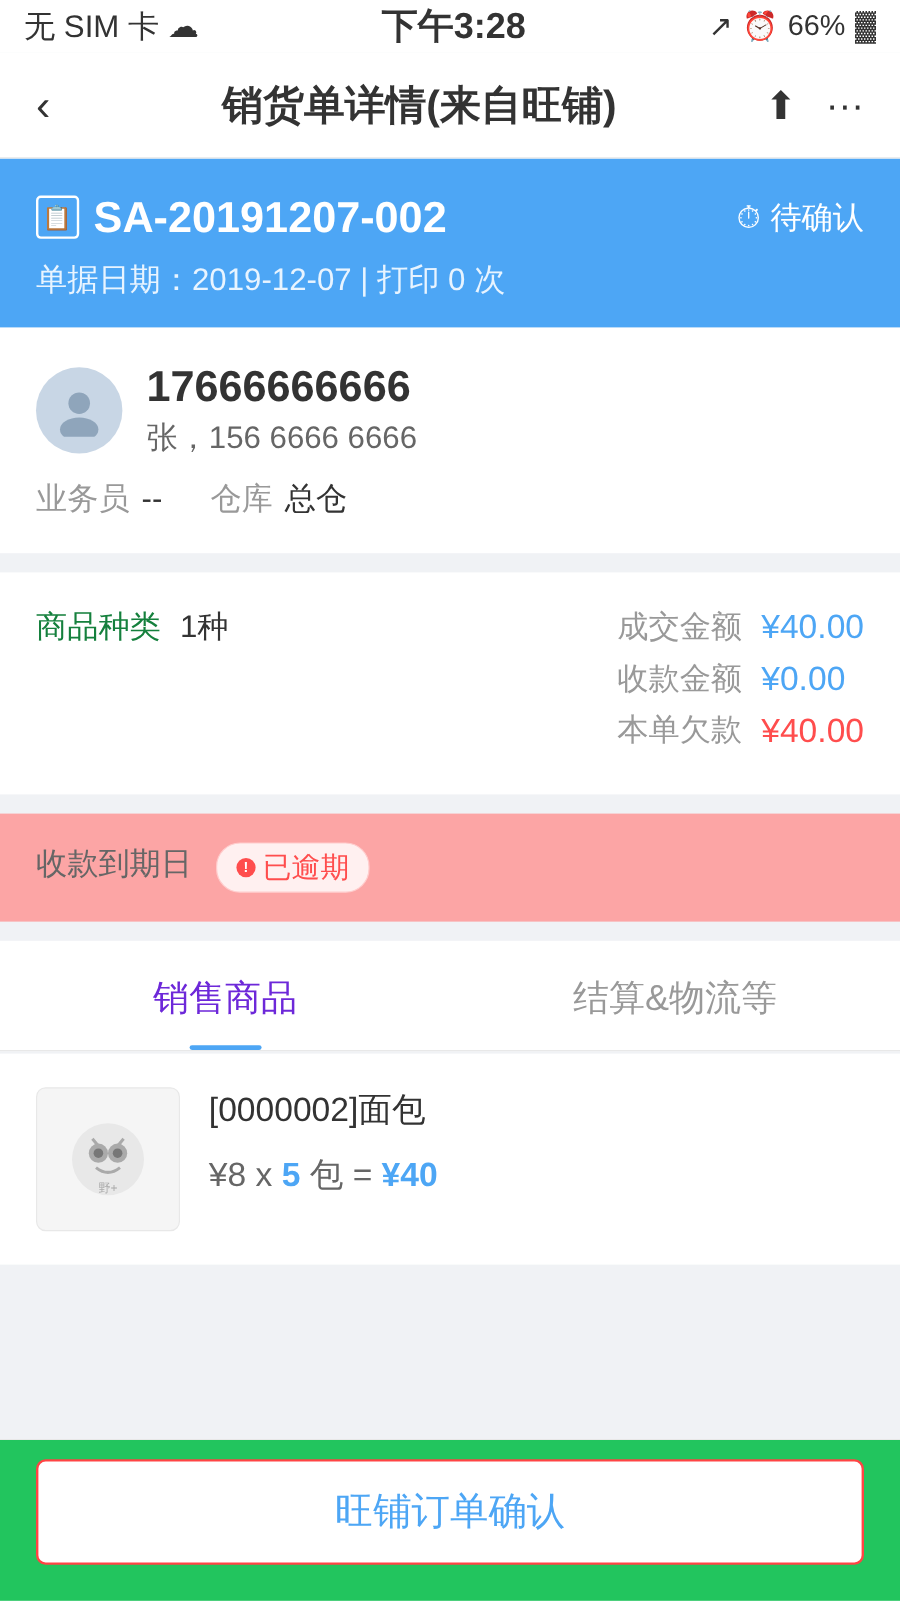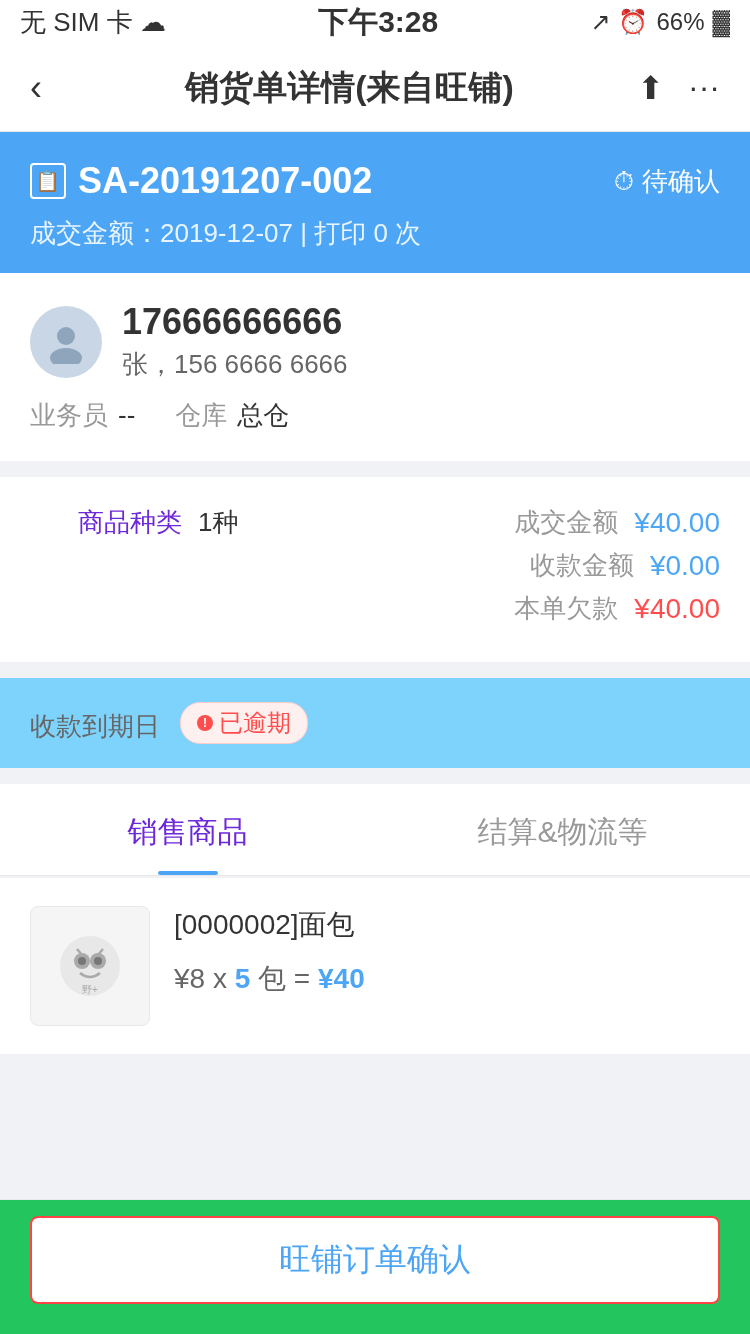--- a/index.html
+++ b/index.html
@@ -162,45 +162,45 @@
       align-items: flex-start;
       justify-content: space-between;
     }
     .summary-left { }
     .summary-row {
       display: flex;
       align-items: center;
       gap: 16px;
       margin-bottom: 8px;
     }
-    .summary-label { color: #6d28d9; font-size: 26px; margin-left: 48px; }
+    .summary-label { color: #15803d; font-size: 26px; }
     .summary-value { color: #333; font-size: 26px; }
     .summary-right {
       text-align: right;
     }
     .amount-row {
       display: flex;
       align-items: center;
-      justify-content: flex-end;
+      justify-content: flex-start;
       gap: 16px;
       margin-bottom: 8px;
       margin-left: 48px;
     }
     .amount-label { color: #999; font-size: 26px; }
     .amount-value { font-size: 28px; font-weight: 500; }
     .amount-blue { color: #4da6f5; }
     .amount-red { color: #ff4d4d; }
 
     
     .due-section {
-      background: #7dd3fc;
+      background: #fca5a5;
       padding: 24px 30px;
       margin-bottom: 16px;
       display: flex;
-      align-items: flex-end;
+      align-items: flex-start;
       gap: 12px;
     }
     .due-label { color: #666; font-size: 26px; }
     .due-date { color: #333; font-size: 26px; }
     .overdue-badge {
       display: flex;
       align-items: center;
       gap: 6px;
       background: #fff0f0;
       border: 1px solid #ffcccc;
@@ -353,21 +353,21 @@
     <div class="order-number">
       <span class="order-icon">📋</span>
       <span>SA-20191207-002</span>
     </div>
     <div class="order-status">
       <span>⏱</span>
       <span>待确认</span>
     </div>
   </div>
   <div class="order-date">
-    <span>成交金额：</span><span>2019-12-07 | 打印 0 次</span>
+    <span>单据日期：</span><span>2019-12-07 | 打印 0 次</span>
   </div>
 </div>
 
 <div class="customer-section">
   <div class="customer-row">
     <div class="customer-avatar">
       <svg viewBox="0 0 44 44">
         <circle cx="22" cy="16" r="9" fill="#8fa5bb"></circle>
         <ellipse cx="22" cy="38" rx="16" ry="10" fill="#8fa5bb"></ellipse>
       </svg>

